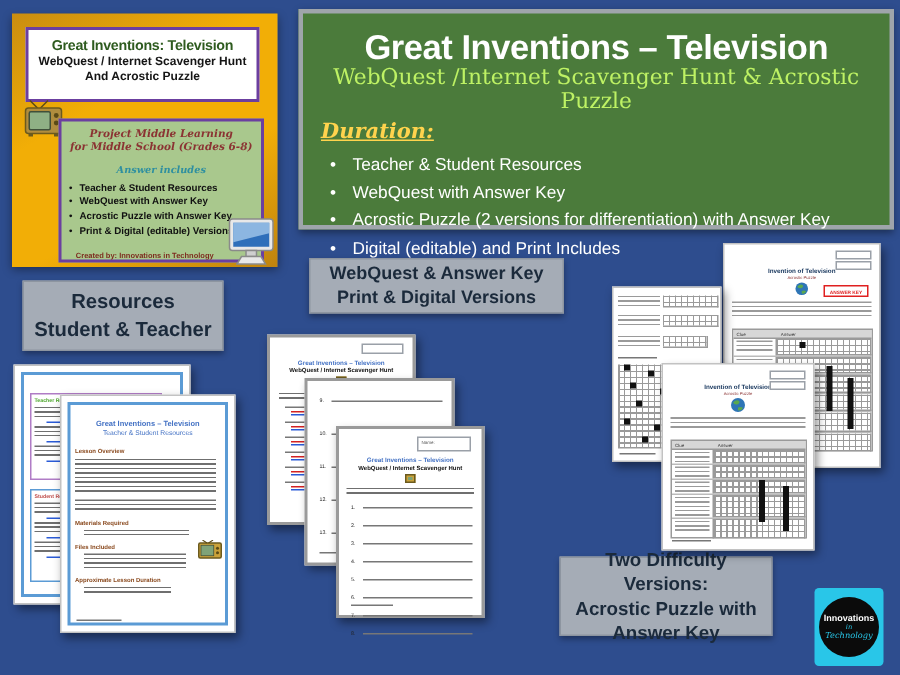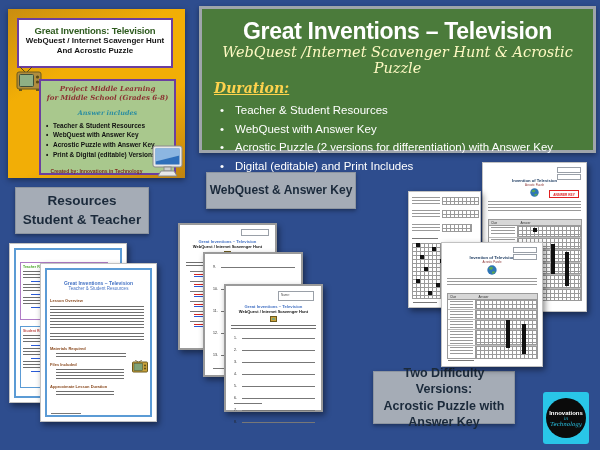--- a/index.html
+++ b/index.html
@@ -29,35 +29,35 @@
   .tv-icon { position:absolute; left:8px; top:57px; }
   .pc-icon { position:absolute; left:139px; top:136px; }
   .created-by { position:absolute; bottom:4px; left:0; width:100%; text-align:center;
     font-size:5px; font-weight:bold; color:#7d2c1f; }
 
   
   #hero { left:199px; top:6px; width:397px; height:147px; background:#4b7b3b;
     border:3px solid #9fa5ab; box-shadow:0 2px 5px rgba(0,0,0,.4); }
   .hero-title { margin-top:9px; text-align:center; color:#fff; font-weight:bold;
     font-size:23px; letter-spacing:-.3px; }
-  .hero-sub { text-align:center; color:#fef9c3; font-family:"DejaVu Serif",serif;
-    font-style:italic; font-size:14.5px; margin-top:-1px; }
+  .hero-sub { text-align:center; color:#bef264; font-family:"DejaVu Serif",serif;
+    font-size:14.5px; margin-top:-1px; }
   .hero-includes { margin:4px 0 0 12px; color:#ffd34d; font-family:"DejaVu Serif",serif;
     font-style:italic; font-weight:bold; font-size:14px; text-decoration:underline; }
   .hero-bullets { list-style:none; margin:5px 0 0 16px; }
   .hero-bullets li { color:#fff; font-size:11.5px; line-height:1.62; padding-left:17px;
     position:relative; }
   .hero-bullets li::before { content:"•"; position:absolute; left:2px; }
 
   
   .callout { background:#a5acb6; border:1px solid #8d95a0; color:#1b2a3b; font-weight:600;
     display:flex; flex-direction:column; justify-content:center; text-align:center;
     box-shadow:0 2px 4px rgba(0,0,0,.35); }
   #callout-resources { left:15px; top:187px; width:134px; height:47px; font-size:13.5px; line-height:1.35; }
-  #callout-webquest  { left:206px; top:172px; width:150px; height:37px; font-size:12px; line-height:1.3; }
+  #callout-webquest  { left:206px; top:172px; width:170px; height:37px; font-size:12px; line-height:1.3; }
   #callout-acrostic  { left:373px; top:371px; width:142px; height:53px; font-size:12.5px; line-height:1.3; }
 
   
   .page { position:absolute; background:#fff; border:1px solid #c2c2c2;
     box-shadow:2px 3px 6px rgba(0,0,0,.45); }
   .page-gray { border:2px solid #9a9a9a; }
   .blue-frame { position:absolute; inset:4px; border:2px solid #5b9bd5; pointer-events:none; }
   .plines { background-image:repeating-linear-gradient(to bottom,#6f6f6f 0 1px,transparent 1px 3px); }
   .plines.lt { background-image:repeating-linear-gradient(to bottom,#9a9a9a 0 1px,transparent 1px 3px); }
   .tline { height:1px; background:#777; }
@@ -174,20 +174,21 @@
         <li>Digital (editable) and Print Includes</li>
       </ul>
   </div>
 
   <div id="callout-resources" class="abs callout">
     <div>Resources</div>
     <div>Student &amp; Teacher</div>
   </div>
   <div id="callout-webquest" class="abs callout">
     <div>WebQuest &amp; Answer Key</div>
+    <div>Print &amp; Digital Versions</div>
   </div>
   <div id="callout-acrostic" class="abs callout">
     <div>Two Difficulty Versions:</div>
     <div>Acrostic Puzzle with</div>
     <div>Answer Key</div>
   </div>
 
   <div id="teacher-back" class="page">
     <div class="blue-frame"></div>
     <div class="tb-box" style="top:18px; width:88px; height:58px; border:1px solid #b07cc6;">

